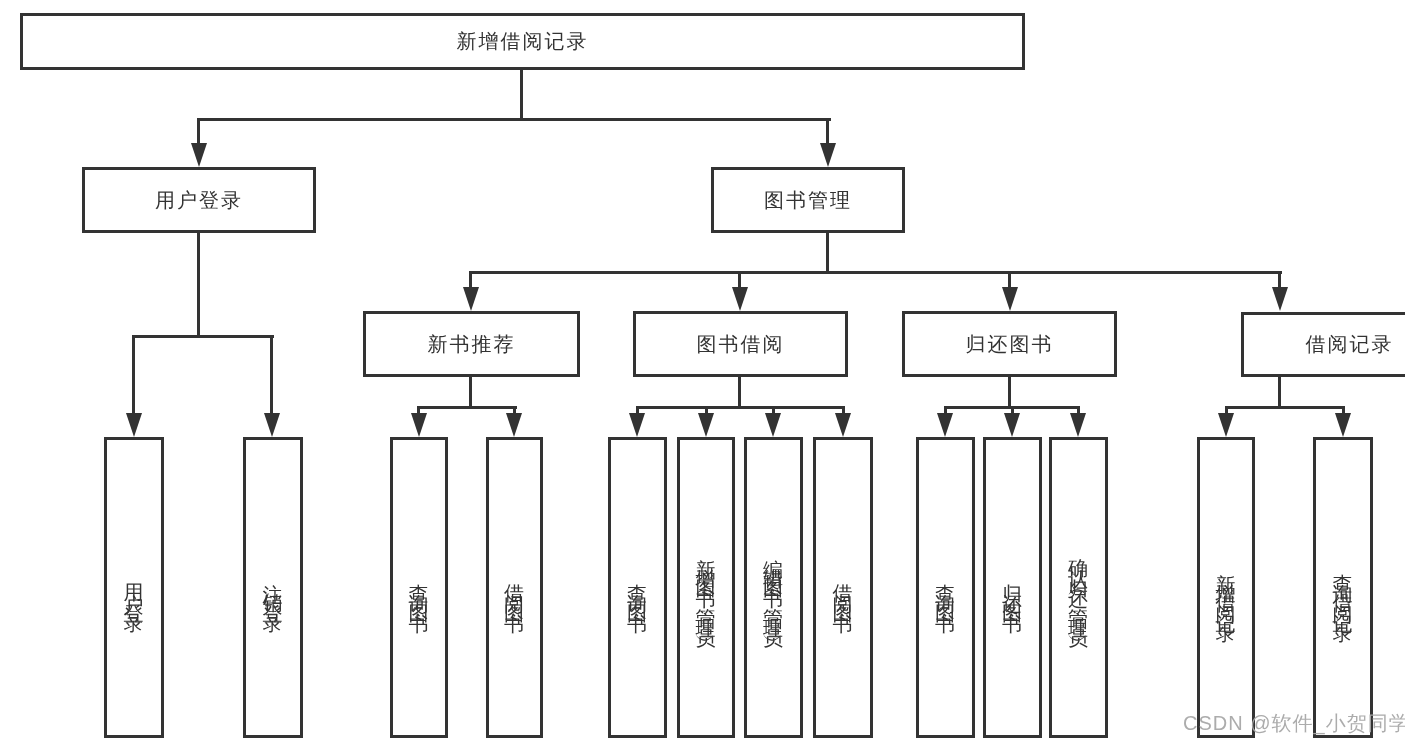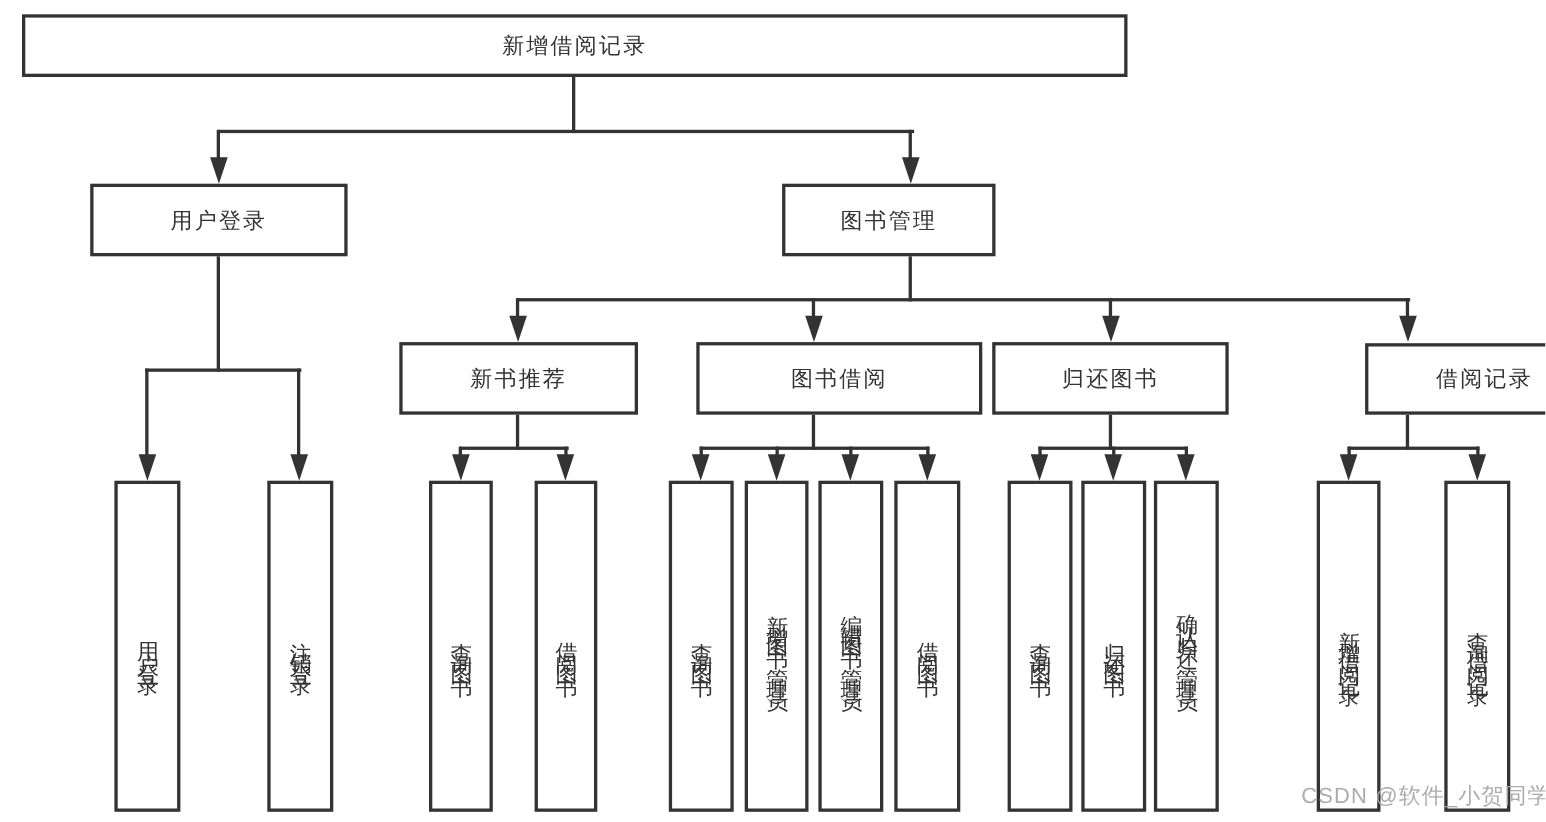--- a/index.html
+++ b/index.html
@@ -129,21 +129,21 @@
   <div class="box" style="left:82px;top:167px;width:234px;height:66px">
     <span>用户登录</span>
   </div>
   <div class="box" style="left:711px;top:167px;width:194px;height:66px">
     <span>图书管理</span>
   </div>
 
   <div class="box" style="left:363px;top:311px;width:217px;height:66px">
     <span>新书推荐</span>
   </div>
-  <div class="box" style="left:633px;top:311px;width:260px;height:66px">
+  <div class="box" style="left:633px;top:311px;width:215px;height:66px">
     <span>图书借阅</span>
   </div>
   <div class="box" style="left:902px;top:311px;width:215px;height:66px">
     <span>归还图书</span>
   </div>
   <div class="box" style="left:1241px;top:312px;width:217px;height:65px">
     <span>借阅记录</span>
   </div>
 
   <div class="box leaf" style="left:104px;width:60px">

